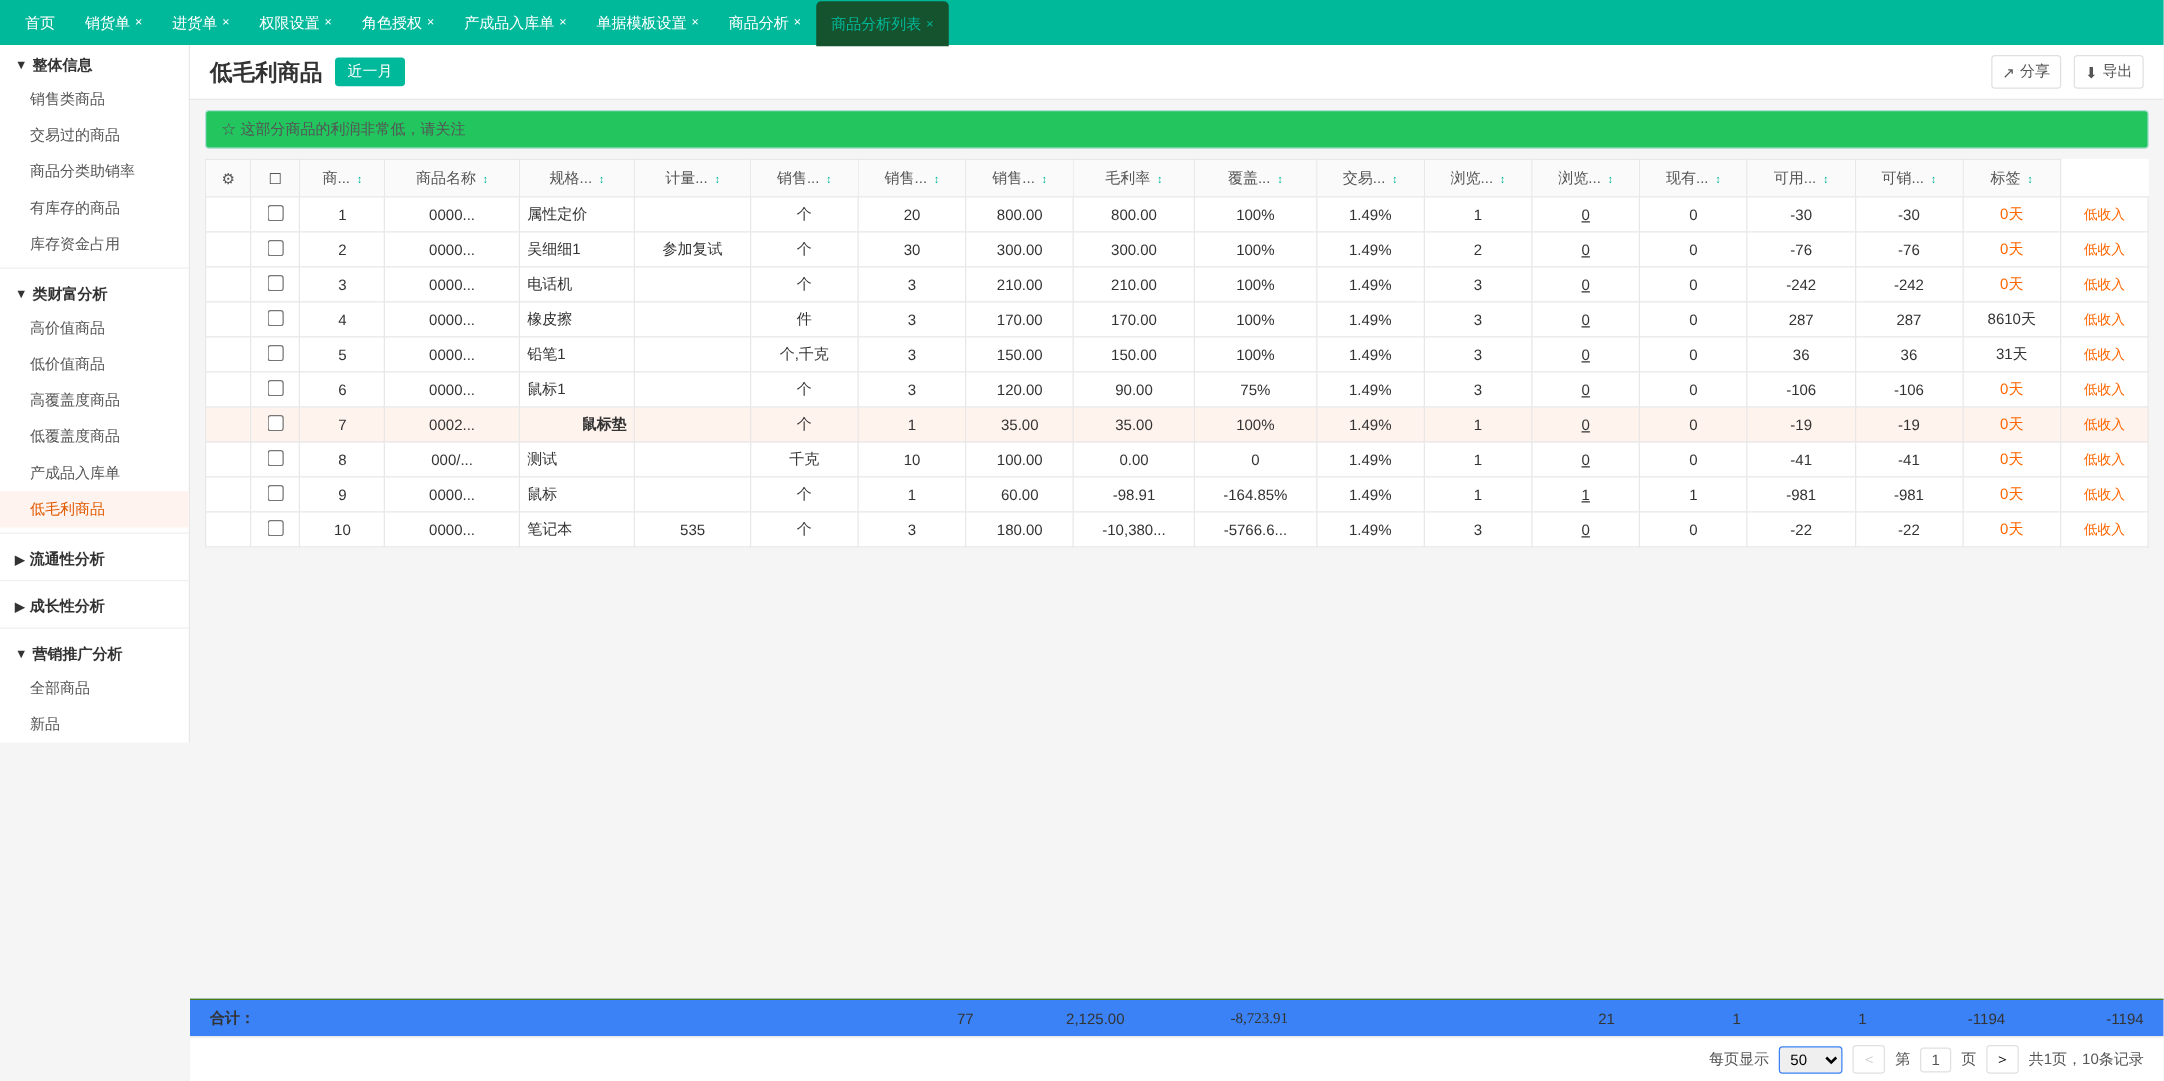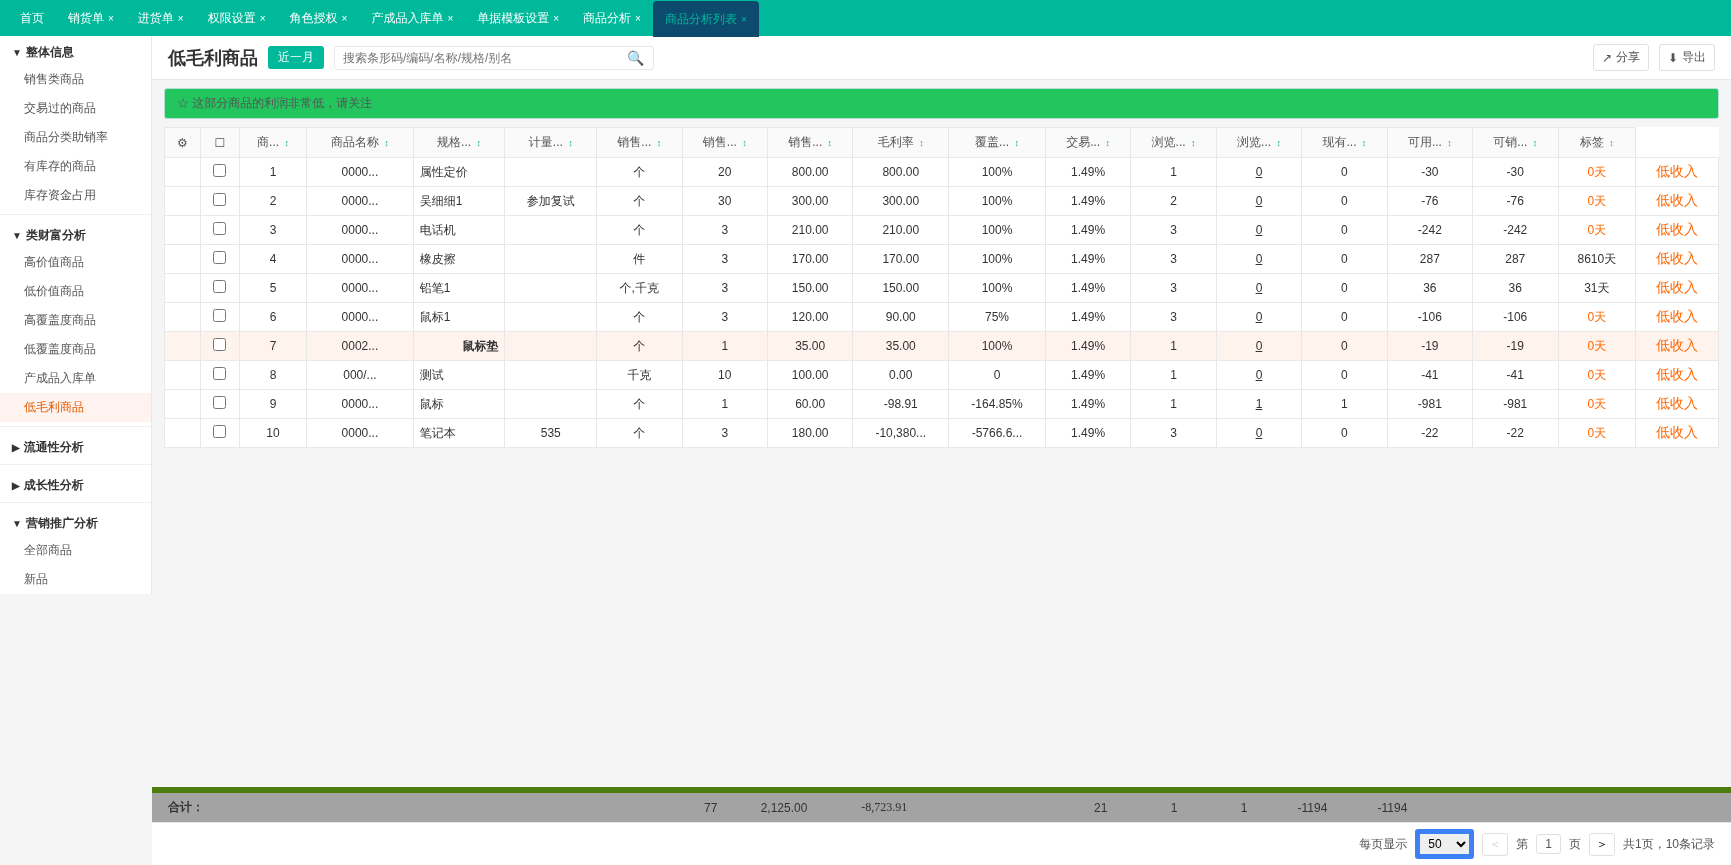--- a/index.html
+++ b/index.html
@@ -18,21 +18,21 @@
       color: #fff;
       padding: 0 12px;
       height: 36px;
       display: flex;
       align-items: center;
       cursor: pointer;
       font-size: 13px;
       white-space: nowrap;
       position: relative;
     }
-    .nav-item.active { background: #0c4a6e; color: #00b99b; border-radius: 4px 4px 0 0; margin-top: 2px; }
+    .nav-item.active { background: #14532d; color: #00b99b; border-radius: 4px 4px 0 0; margin-top: 2px; }
     .nav-close { margin-left: 4px; font-size: 10px; }
 
     
     .main-layout {
       display: flex;
       height: calc(865px - 36px);
     }
 
     
     .sidebar {
@@ -170,53 +170,54 @@
       border: 1px solid #e8e8e8;
       padding: 5px 6px;
       text-align: center;
       color: #333;
       white-space: nowrap;
     }
     .data-table tbody tr.highlighted { background: #fff3ee; }
     .data-table tbody tr.highlighted td { background: #fff3ee; }
 
     .col-sort { color: #00b99b; margin-left: 2px; font-size: 9px; }
-    .tag-low-income { color: #ff6600; font-size: 14px; }
+    .tag-low-income { color: #ff6600; font-size: 11px; }
     .link-underline { text-decoration: underline; color: #333; cursor: pointer; }
 
     
     .th-gear { background: #fafafa; }
 
     
     .table-footer {
-      background: #a3a3a3;
-      border-top: 6px solid #4d7c0f;
+      background: #3b82f6;
+      border-top: 1px solid #4d7c0f;
       padding: 6px 16px;
       display: flex;
       align-items: center;
       gap: 20px;
       font-size: 12px;
       color: #333;
+      justify-content: space-between;
     }
     .footer-label { font-weight: bold; }
 
     
     .pagination-bar {
       background: #fff;
       border-top: 1px solid #e8e8e8;
       padding: 6px 16px;
       display: flex;
       align-items: center;
       justify-content: flex-end;
       gap: 8px;
       font-size: 12px;
       color: #555;
     }
     .page-size-select {
-      border: 5px solid #3b82f6;
+      border: 1px solid #3b82f6;
       border-radius: 3px;
       padding: 2px 4px;
     }
     .page-btn {
       border: 1px solid #e0e0e0;
       background: #fff;
       border-radius: 3px;
       padding: 2px 6px;
       cursor: pointer;
     }
@@ -324,24 +325,20 @@
       <div class="sidebar-item"><span>全部商品</span></div>
       <div class="sidebar-item"><span>新品</span></div>
     </div>
   </div>
 
   <div class="content">
 
     <div class="content-header">
       <span class="page-title">低毛利商品</span>
       <button class="filter-btn">近一月</button>
-      <div class="search-box">
-        <input type="text" placeholder="搜索条形码/编码/名称/规格/别名" style="">
-        <span style="color:#aaa; font-size:14px;">🔍</span>
-      </div>
       <div class="header-actions">
         <button class="action-btn">
           <span>↗</span>
           <span>分享</span>
         </button>
         <button class="action-btn">
           <span>⬇</span>
           <span>导出</span>
         </button>
       </div>

